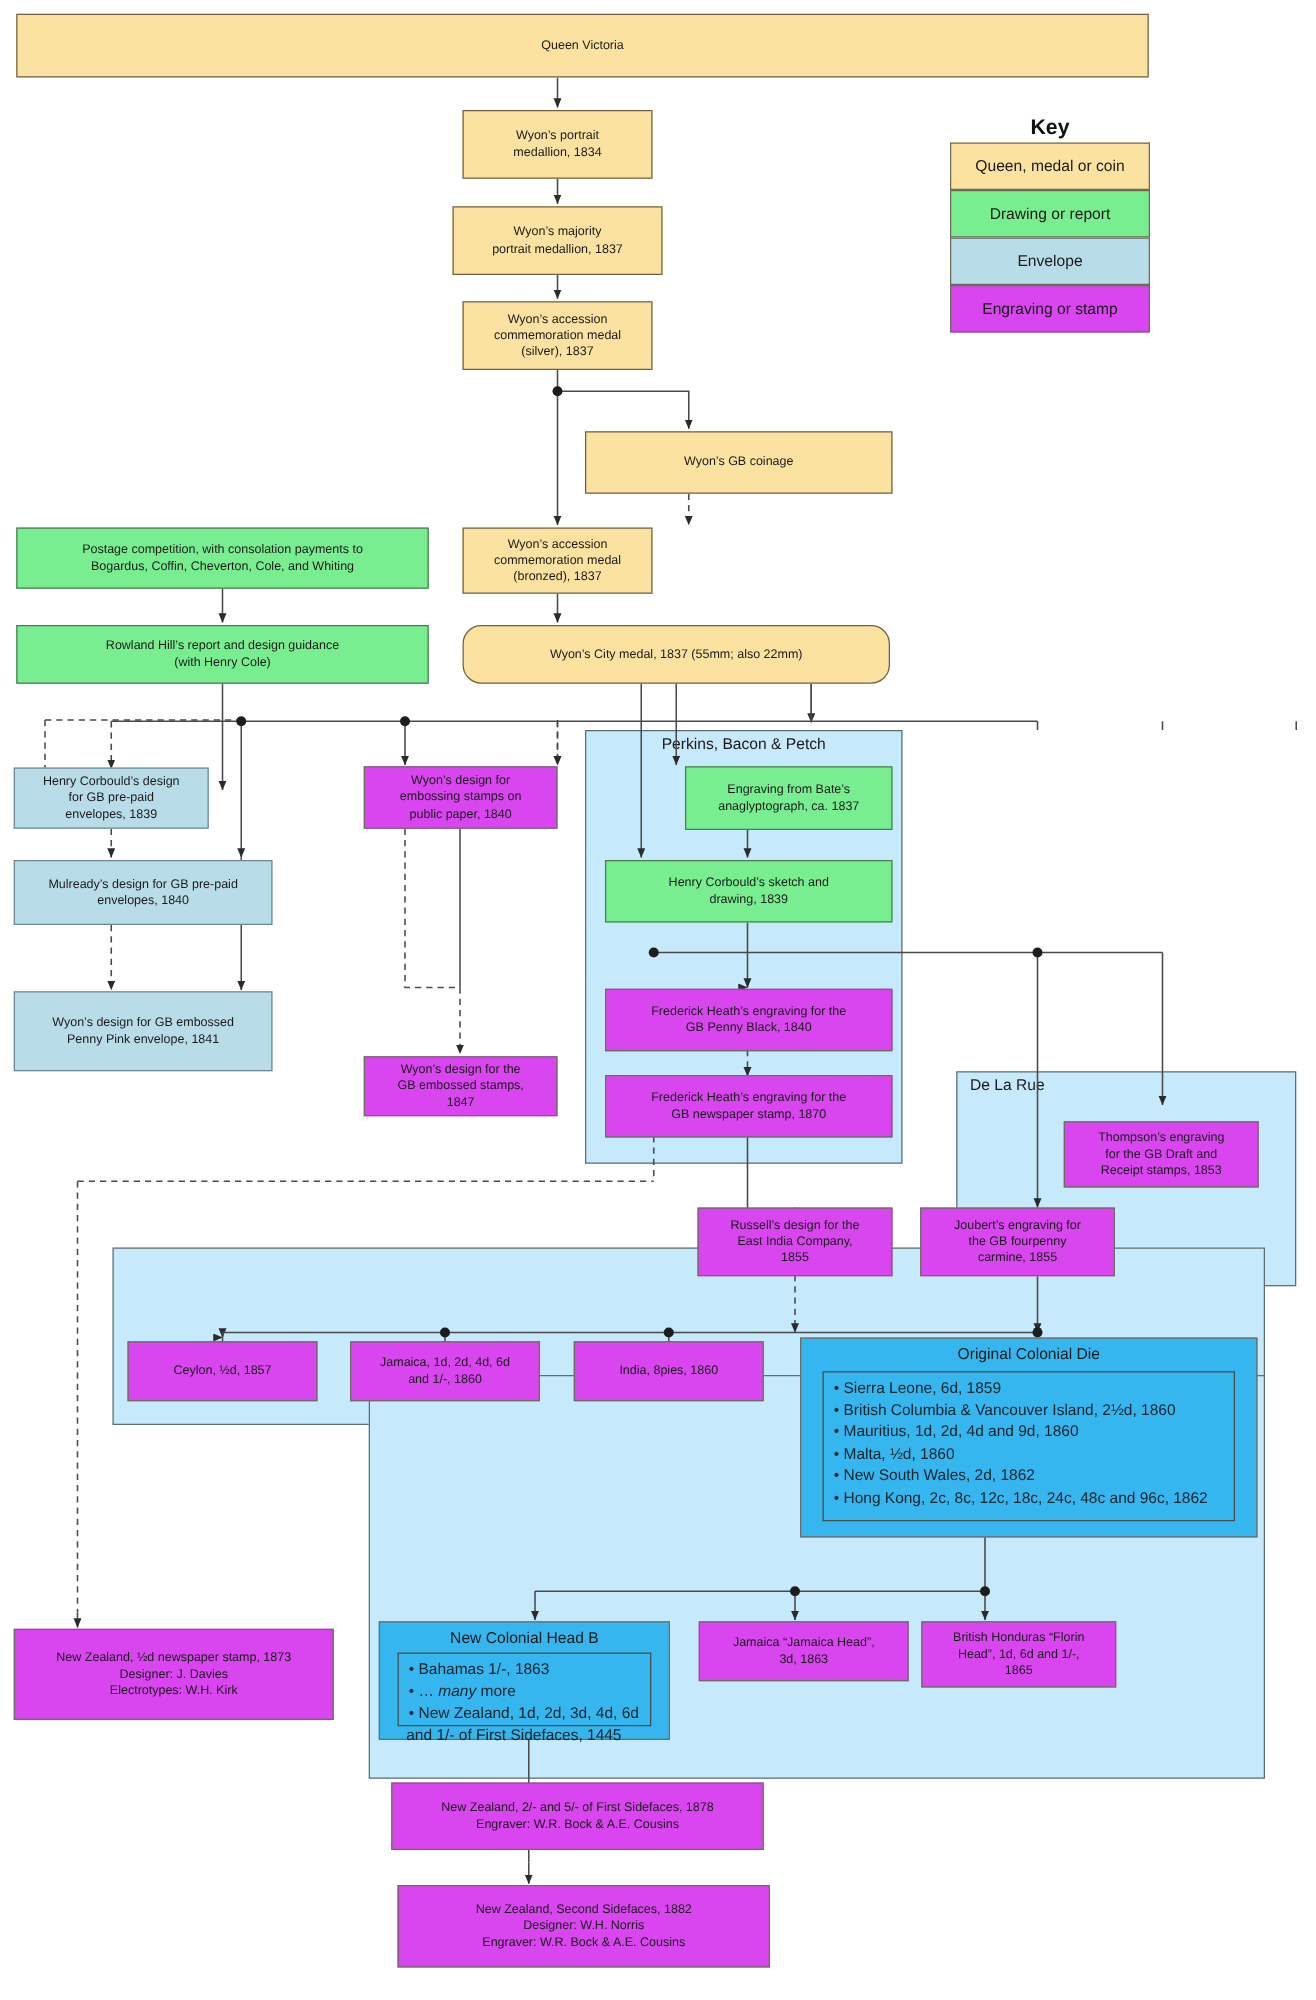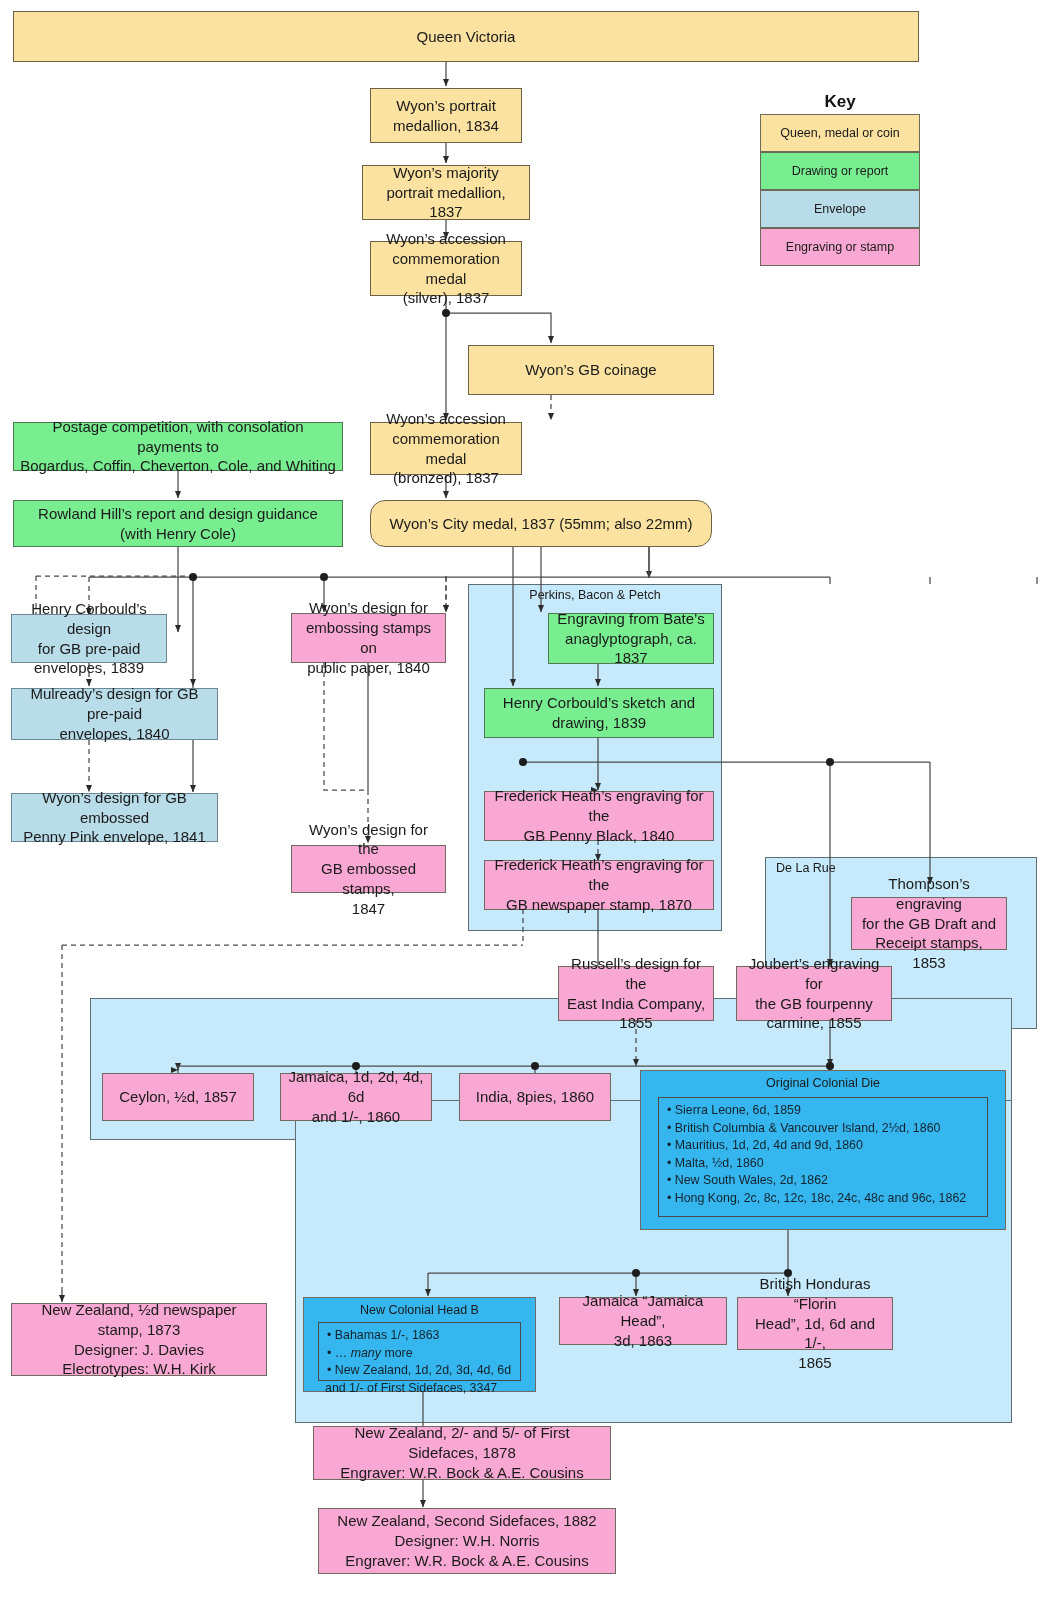--- a/index.html
+++ b/index.html
@@ -1,27 +1,27 @@
 <!DOCTYPE html>
 <html><head>
 <meta charset="utf-8">
 <style>
   html,body{margin:0;padding:0;background:#ffffff;}
   body{font-family:"Liberation Sans","DejaVu Sans",sans-serif;}
   #canvas{position:relative;width:1053px;height:1600px;background:#fff;overflow:hidden;}
 
   .node{position:absolute;box-sizing:border-box;border:1px solid #6b6b5a;
         display:flex;align-items:center;justify-content:flex-end;text-align:center;
-        font-size:15px;line-height:1.32;color:#1a1a1a;padding:3px 5px;}
+        font-size:10px;line-height:1.32;color:#1a1a1a;padding:3px 5px;}
   .node .lbl{white-space:pre-line;display:block;width:100%;}
 
   .c-yellow{background:#fbe2a0;border-color:#6e6246;}
   .c-green {background:#79ee91;border-color:#4d7a54;}
   .c-envel {background:#b9dce9;border-color:#6d8894;}
-  .c-stamp {background:#f9a8d4;border-color:#6f6a62;}
+  .c-stamp {background:#d946ef;border-color:#6f6a62;}
 
   .group{position:absolute;box-sizing:border-box;background:#c6e9fb;border:1px solid #5d6e74;}
   .group > .gtitle{position:absolute;top:3px;left:0;right:0;text-align:center;
         font-size:12.5px;color:#1a1a1a;}
   .group.lefttitle > .gtitle{text-align:left;padding-left:10px;}
 
   .composite{position:absolute;box-sizing:border-box;background:#35b6ef;border:1px solid #6f6a62;}
   .composite > .ctitle{position:absolute;top:5px;left:0;right:0;text-align:center;
         font-size:12.5px;color:#1a1a1a;}
   .innerbox{position:absolute;box-sizing:border-box;border:1px solid #4a4a4a;background:#35b6ef;}
@@ -223,21 +223,21 @@
     <span class="lbl">Henry Corbould’s design
 for GB pre-paid
 envelopes, 1839</span>
     </div>
 
   <div class="node c-envel" style="left:11px;top:688px;width:207px;height:52px;">
     <span class="lbl">Mulready’s design for GB pre-paid
 envelopes, 1840</span>
     </div>
 
-  <div class="node c-envel" style="left:11px;top:793px;width:207px;height:49px;">
+  <div class="node c-envel" style="left:11px;top:793px;width:207px;height:64px;">
     <span class="lbl">Wyon’s design for GB embossed
 Penny Pink envelope, 1841</span>
     </div>
 
   <div class="node c-stamp" style="left:291px;top:613px;width:155px;height:50px;">
     <span class="lbl">Wyon’s design for
 embossing stamps on
 public paper, 1840</span>
     </div>
 
@@ -312,21 +312,21 @@
     </div>
   </div>
 
   <div class="composite" style="left:303px;top:1297px;width:233px;height:95px;">
     <div class="ctitle">New Colonial Head B</div>
     <div class="innerbox" style="left:14px;top:24px;right:14px;bottom:10px;">
       <ul>
         <li>Bahamas 1/-, 1863</li>
         <li class="ital-wrap">… <span class="ital">many</span> more</li>
         <li>New Zealand, 1d, 2d, 3d, 4d, 6d</li>
-        <li class="noBul">and 1/- of First Sidefaces, 3347</li>
+        <li class="noBul">and 1/- of First Sidefaces, 1445</li>
       </ul>
     </div>
   </div>
 
   <div class="node c-stamp" style="left:559px;top:1297px;width:168px;height:48px;">
     <span class="lbl">Jamaica “Jamaica Head”,
 3d, 1863</span>
     </div>
 
   <div class="node c-stamp" style="left:737px;top:1297px;width:156px;height:53px;">

